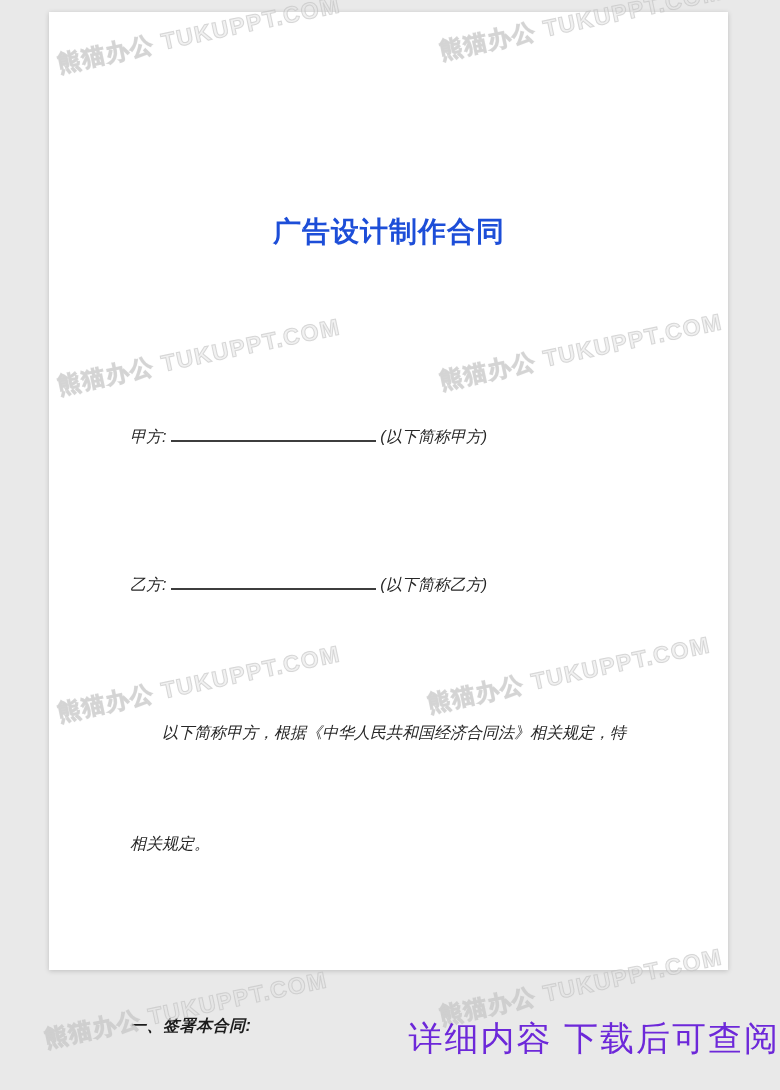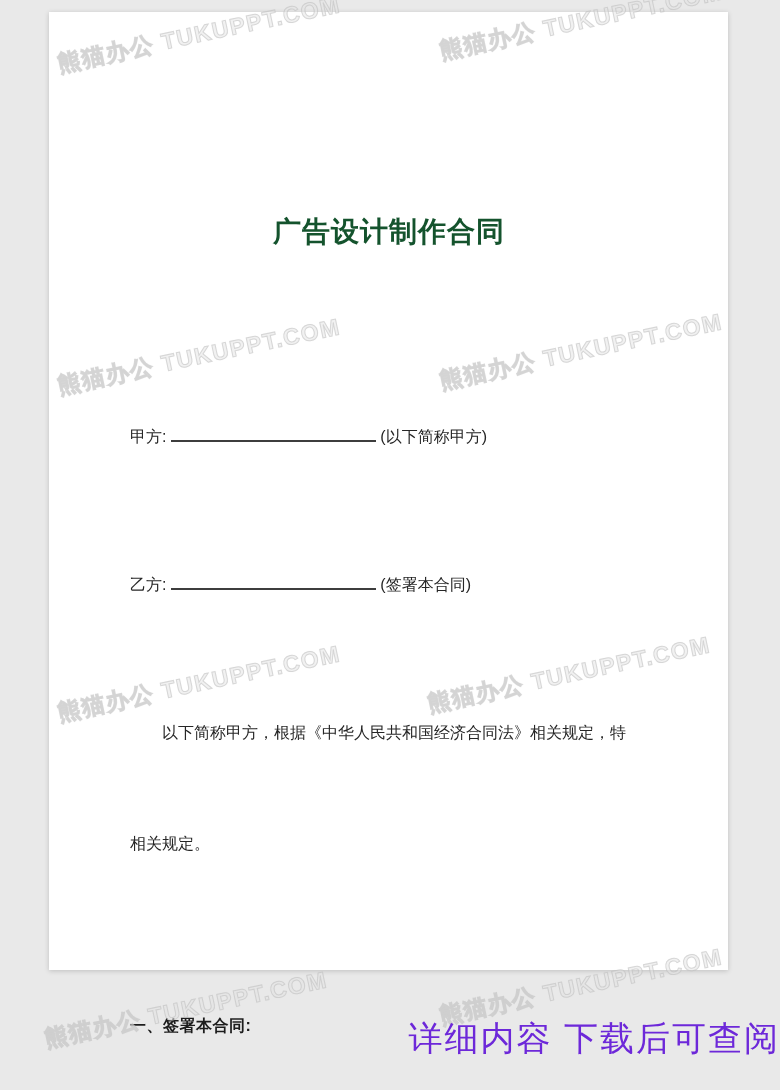--- a/index.html
+++ b/index.html
@@ -28,24 +28,24 @@
     padding: 88px 80px 0 81px;
     font-size: 16px;
     line-height: 37px;
     white-space: pre-wrap;
   }
   .title {
     font-size: 28px;
     line-height: 42px;
     font-weight: 700;
     text-align: center;
-    color: #14532d;
+    color: #1d4ed8;
     letter-spacing: 1px;
   }
-  .line { line-height: 37px; }
+  .line { line-height: 37px; font-style: italic; }
   .heading { font-weight: 700; color: #1c1c1c; letter-spacing: 0.5px; }
   .indent { text-indent: 32px; }
 
   .blank {
     display: inline-block;
     border-bottom: 2px solid #3d3d3d;
     height: 13px;
     vertical-align: baseline;
   }
   .w205 { width: 205px; }
@@ -98,21 +98,21 @@
 
 <div class="canvas">
 
   <div class="page">
     <div class="content">
 
       <div class="title">广告设计制作合同</div>
 
       <div class="line mt-party"><span>甲方: </span><span class="blank w205"></span><span> (以下简称甲方)</span></div>
 
-      <div class="line"><span>乙方: </span><span class="blank w205"></span><span> (签署本合同)</span></div>
+      <div class="line"><span>乙方: </span><span class="blank w205"></span><span> (以下简称乙方)</span></div>
 
       <div class="line indent mt-intro">以下简称甲方，根据《中华人民共和国经济合同法》相关规定，特</div>
       <div class="line">相关规定。</div>
 
       <div class="line heading mt-h1">一、签署本合同:</div>
 
       
 
       
 

